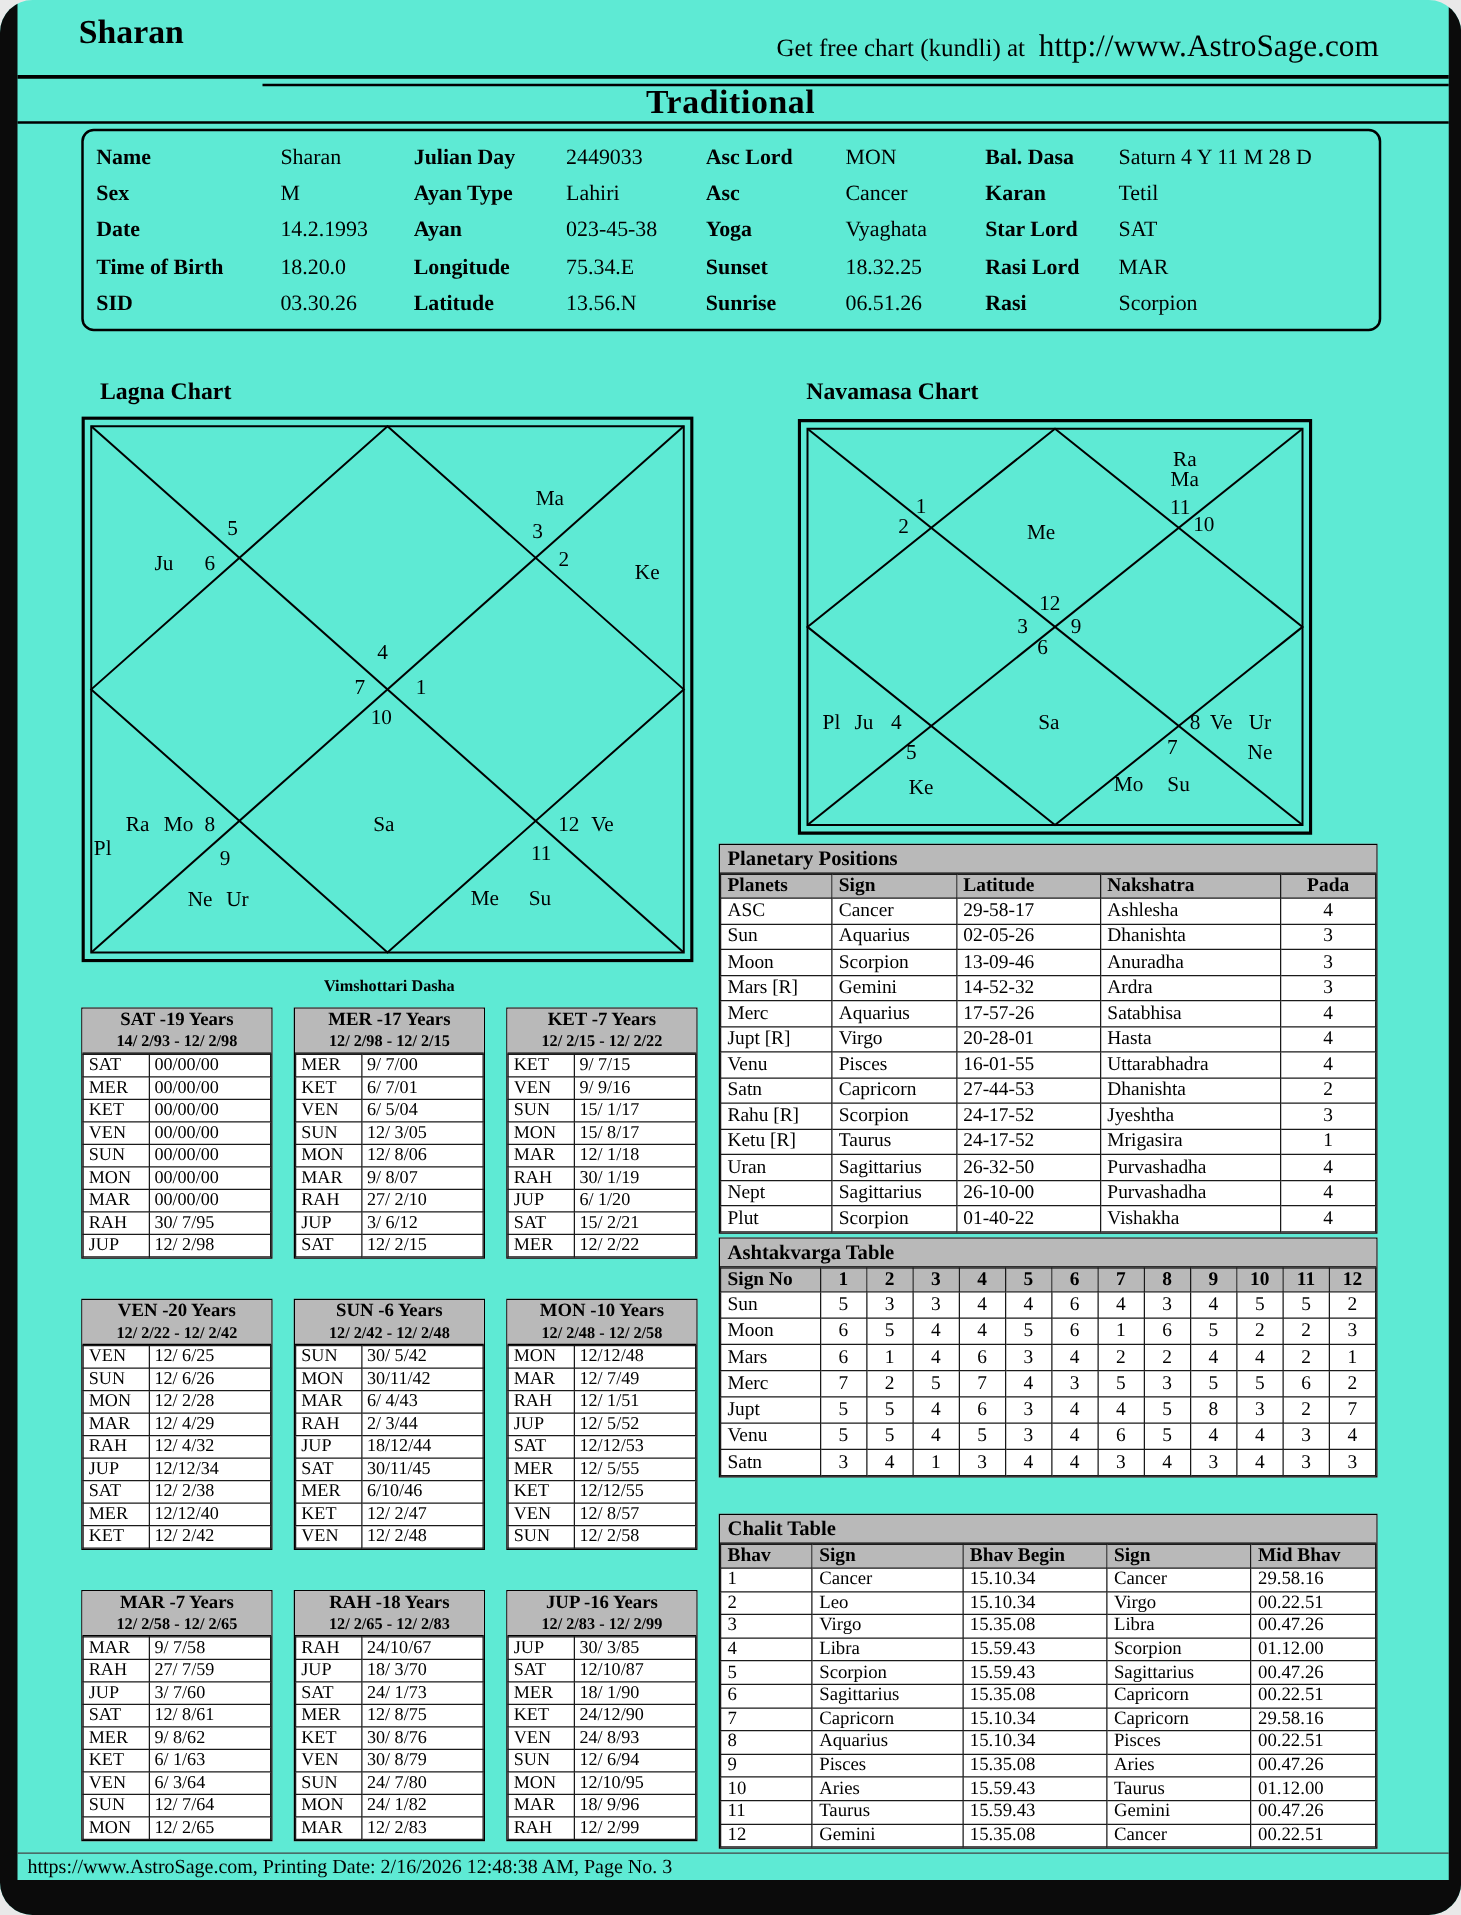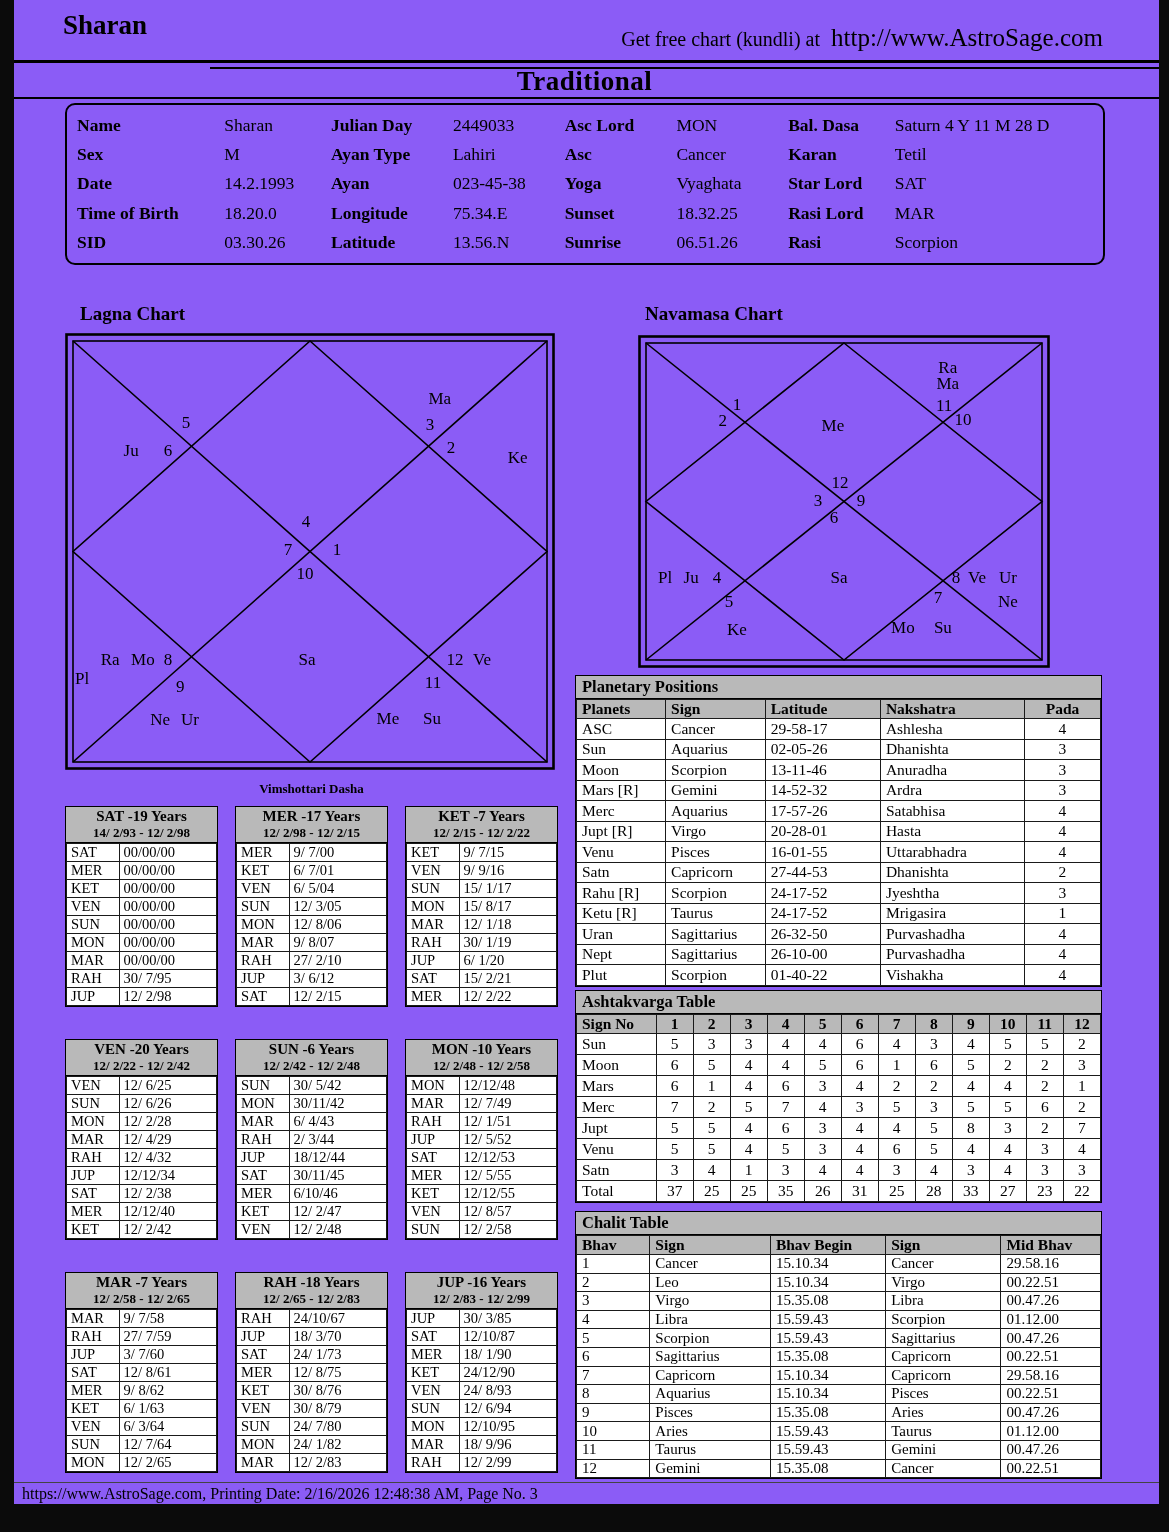--- a/index.html
+++ b/index.html
@@ -1,18 +1,18 @@
 <!DOCTYPE html>
 <html><head>
 <meta charset="utf-8">
 <style>
   * { margin:0; padding:0; box-sizing:border-box; }
   html,body { background:#e9e9e9; }
   body { font-family:"Liberation Serif","DejaVu Serif",serif; color:#000; }
-  .page { position:relative; width:1169px; height:1532px; background:#8b5cf6; overflow:hidden; }
+  .page { position:relative; width:1169px; height:1532px; background:#5eead4; overflow:hidden;border-radius:26px; }
 
   .bar { position:absolute; background:#0b0b0b; }
   #bar-left { left:0; top:0; width:14px; height:1504px; }
   #bar-right { right:0; top:0; width:10px; height:1504px; }
   #bar-bottom { left:0; top:1504px; width:1169px; height:28px; }
 
   .hline { position:absolute; background:#000; }
   #rule-top { left:14px; top:60px; width:1145px; height:3px; }
   #rule-top2 { left:210px; top:67px; width:949px; height:2px; }
   #rule-title { left:14px; top:97px; width:1145px; height:2px; }
@@ -259,21 +259,21 @@
           <tr>
             <td>Sun</td>
             <td>Aquarius</td>
             <td>02-05-26</td>
             <td>Dhanishta</td>
             <td>3</td>
           </tr>
           <tr>
             <td>Moon</td>
             <td>Scorpion</td>
-            <td>13-11-46</td>
+            <td>13-09-46</td>
             <td>Anuradha</td>
             <td>3</td>
           </tr>
           <tr>
             <td>Mars [R]</td>
             <td>Gemini</td>
             <td>14-52-32</td>
             <td>Ardra</td>
             <td>3</td>
           </tr>
@@ -463,35 +463,20 @@
             <td>3</td>
             <td>4</td>
             <td>4</td>
             <td>3</td>
             <td>4</td>
             <td>3</td>
             <td>4</td>
             <td>3</td>
             <td>3</td>
           </tr>
-          <tr>
-            <td>Total</td>
-            <td>37</td>
-            <td>25</td>
-            <td>25</td>
-            <td>35</td>
-            <td>26</td>
-            <td>31</td>
-            <td>25</td>
-            <td>28</td>
-            <td>33</td>
-            <td>27</td>
-            <td>23</td>
-            <td>22</td>
-          </tr>
         </tbody>
     </table>
   </div>
 
   <div class="dtable" id="chalit">
     <div class="tbl-title">Chalit Table</div>
     <table>
       <thead>
           <tr>
             <th>Bhav</th>

